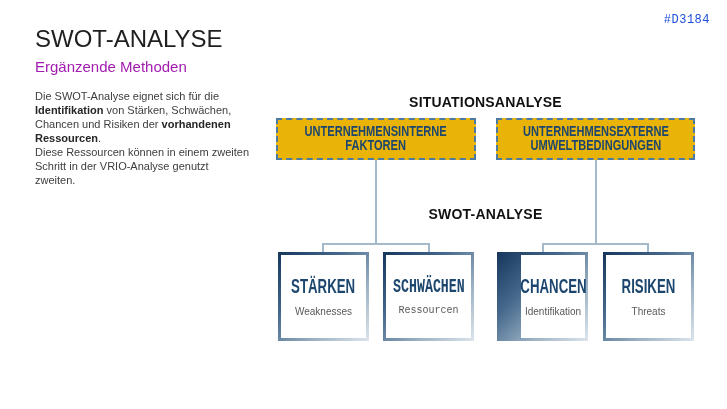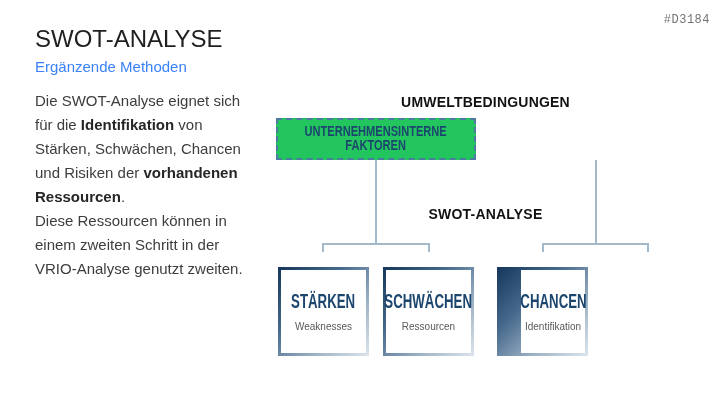--- a/index.html
+++ b/index.html
@@ -13,50 +13,50 @@
     font-family: "Liberation Sans", sans-serif;
   }
 
   
   .slide-id {
     position: absolute;
     top: 13px;
     right: 17px;
     font-family: "Liberation Mono", "DejaVu Sans Mono", monospace;
     font-size: 12px;
-    color: #737373;
+    color: #1d4ed8;
     letter-spacing: 0.5px;
   }
 
   
   .title {
     position: absolute;
     left: 35px;
     top: 25px;
     font-size: 24px;
     font-weight: normal;
     color: #1f1f1f;
     letter-spacing: 0px;
   }
   .subtitle {
     position: absolute;
     left: 35px;
     top: 58px;
     font-size: 15px;
-    color: #3b82f6;
+    color: #a21caf;
   }
 
   
   .intro {
     position: absolute;
     left: 35px;
     top: 89px;
     width: 216px;
-    font-size: 15px;
-    line-height: 24px;
+    font-size: 11px;
+    line-height: 14px;
     color: #3d3d3d;
   }
   .intro b { font-weight: bold; color: #262626; }
 
   
   .top-heading {
     position: absolute;
     left: 276px;
     top: 94px;
     width: 419px;
@@ -78,21 +78,21 @@
     letter-spacing: 0.2px;
   }
 
   
   .input-box {
     position: absolute;
     top: 118px;
     height: 42px;
     width: 200px;
     border: 2px dashed #4d7aa0;
-    background: #22c55e;
+    background: #eab308;
     display: flex;
     align-items: center;
     justify-content: center;
   }
   .input-box.left  { left: 276px; }
   .input-box.right { left: 496px; width: 199px; }
   .cond {
     display: block;
     text-align: center;
     font-weight: bold;
@@ -106,21 +106,21 @@
 
   
   .line {
     position: absolute;
     background: #a4b9c9;
   }
 
   
   .quad {
     position: absolute;
-    top: 267px;
+    top: 252px;
     width: 91px;
     height: 89px;
     background: linear-gradient(135deg, #16365c 0%, #45688c 35%, #9fb4c6 70%, #dde5ec 100%);
     padding: 3px;
   }
   .quad-inner {
     width: 100%;
     height: 100%;
     background: #ffffff;
     display: flex;
@@ -137,44 +137,50 @@
     transform: scale(0.78, 1.15);
     transform-origin: center center;
     margin-top: 14px;
   }
   .quad-sub {
     margin-top: 9px;
     font-size: 10px;
     color: #595959;
   }
   .q1 { left: 278px; }
-  .q2 { left: 383px; }
+  .q2 { left: 383px; font-family: Liberation Mono, monospace; }
   .q3 { left: 497px; padding-left: 24px; }
   .q4 { left: 603px; }
 </style>
 </head>
 <body>
 
 <div class="slide">
 
   <div class="slide-id">#D3184</div>
 
   <h1 class="title">SWOT-ANALYSE</h1>
   <div class="subtitle">Ergänzende Methoden</div>
 
   <p class="intro"><span>Die SWOT-Analyse eignet sich für die </span><b>Identifikation</b><span> von Stärken, Schwächen, Chancen und Risiken der </span><b>vorhandenen Ressourcen</b><span>.</span><br><span>Diese Ressourcen können in einem zweiten Schritt in der VRIO-Analyse genutzt zweiten.</span></p>
 
-  <div class="top-heading">UMWELTBEDINGUNGEN</div>
+  <div class="top-heading">SITUATIONSANALYSE</div>
 
   <div class="input-box left">
     <div>
       <span class="cond">UNTERNEHMENSINTERNE</span>
       <span class="cond">FAKTOREN</span>
     </div>
   </div>
+  <div class="input-box right">
+    <div>
+      <span class="cond">UNTERNEHMENSEXTERNE</span>
+      <span class="cond">UMWELTBEDINGUNGEN</span>
+    </div>
+  </div>
 
   <div class="line" style="left:375px; top:160px; width:2px;  height:85px;"></div>
   <div class="line" style="left:322px; top:243px; width:108px; height:2px;"></div>
   <div class="line" style="left:322px; top:243px; width:2px;  height:9px;"></div>
   <div class="line" style="left:428px; top:243px; width:2px;  height:9px;"></div>
 
   <div class="line" style="left:595px; top:160px; width:2px;  height:85px;"></div>
   <div class="line" style="left:542px; top:243px; width:107px; height:2px;"></div>
   <div class="line" style="left:542px; top:243px; width:2px;  height:9px;"></div>
   <div class="line" style="left:647px; top:243px; width:2px;  height:9px;"></div>
@@ -192,14 +198,20 @@
       <div class="quad-title">SCHWÄCHEN</div>
       <div class="quad-sub">Ressourcen</div>
     </div>
   </div>
   <div class="quad q3">
     <div class="quad-inner">
       <div class="quad-title">CHANCEN</div>
       <div class="quad-sub">Identifikation</div>
     </div>
   </div>
+  <div class="quad q4">
+    <div class="quad-inner">
+      <div class="quad-title">RISIKEN</div>
+      <div class="quad-sub">Threats</div>
+    </div>
+  </div>
 
 </div>
 
 </body></html>

